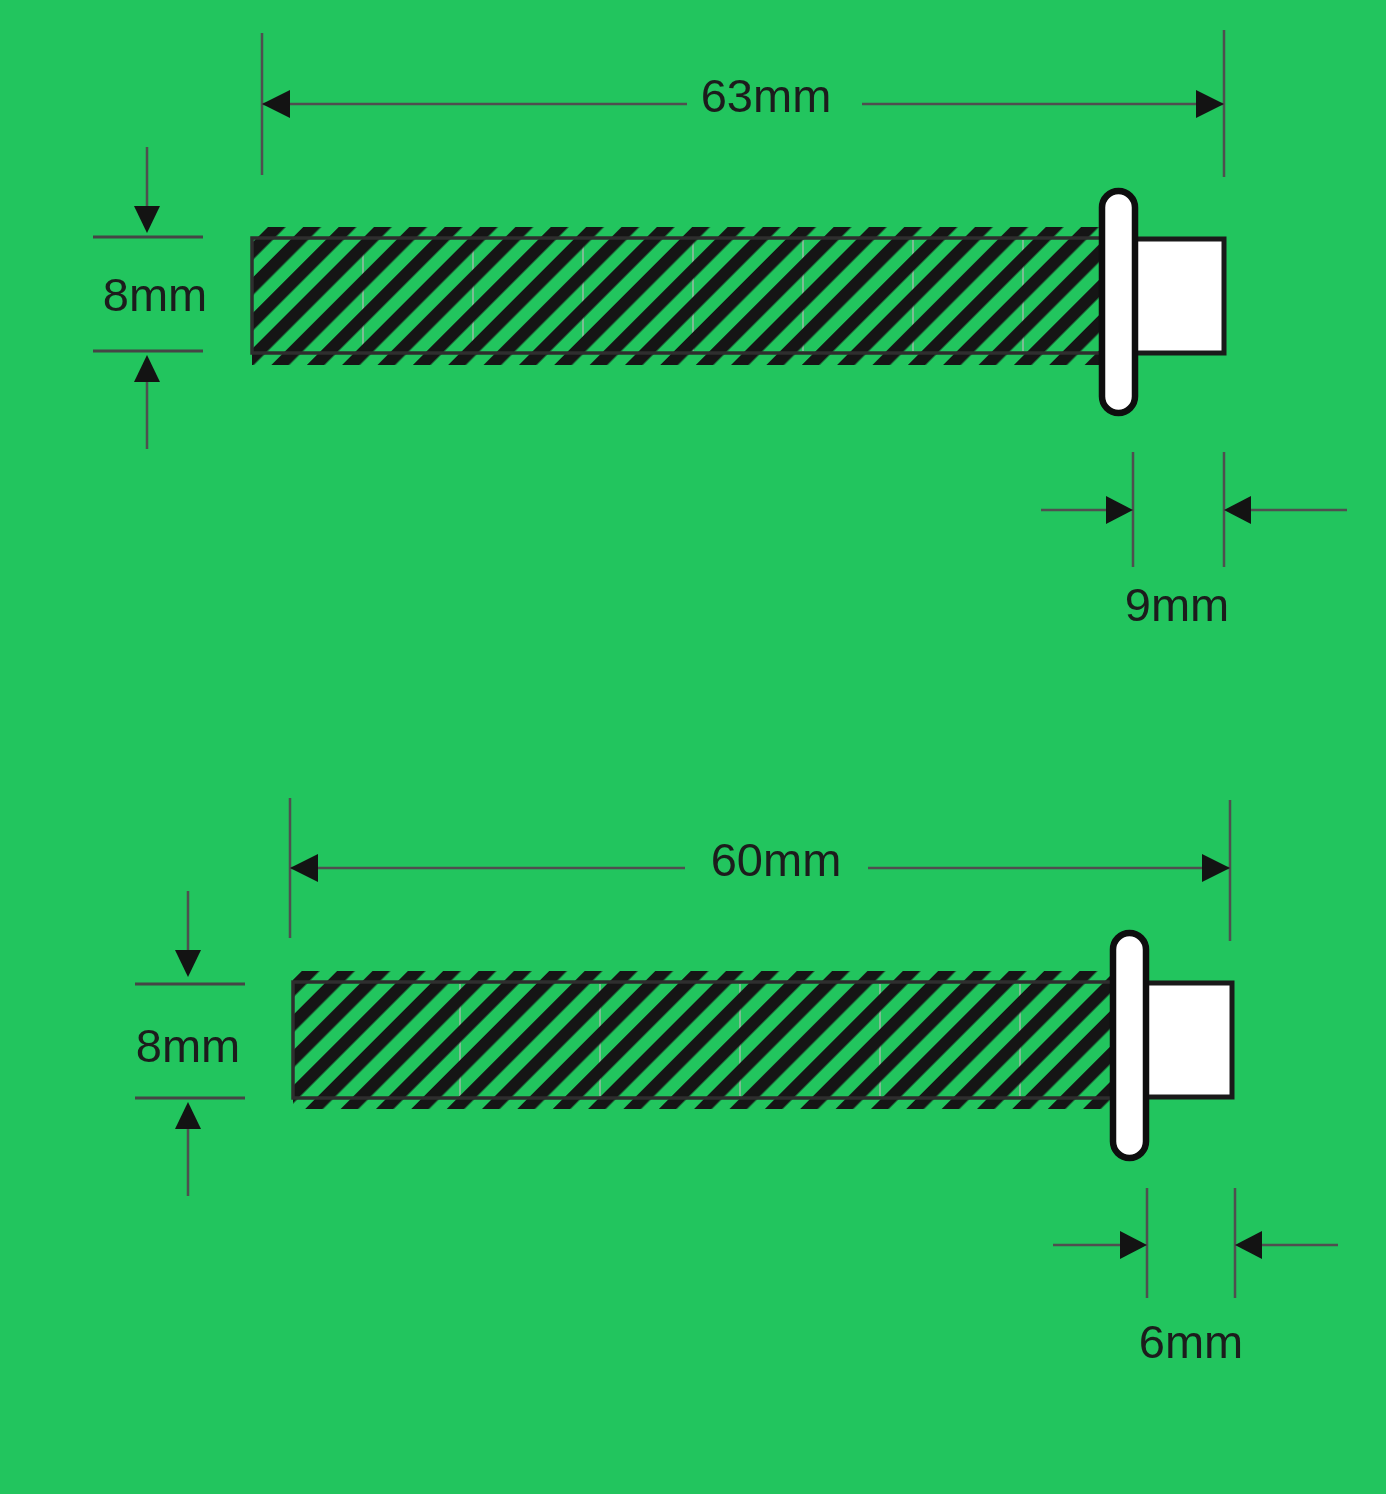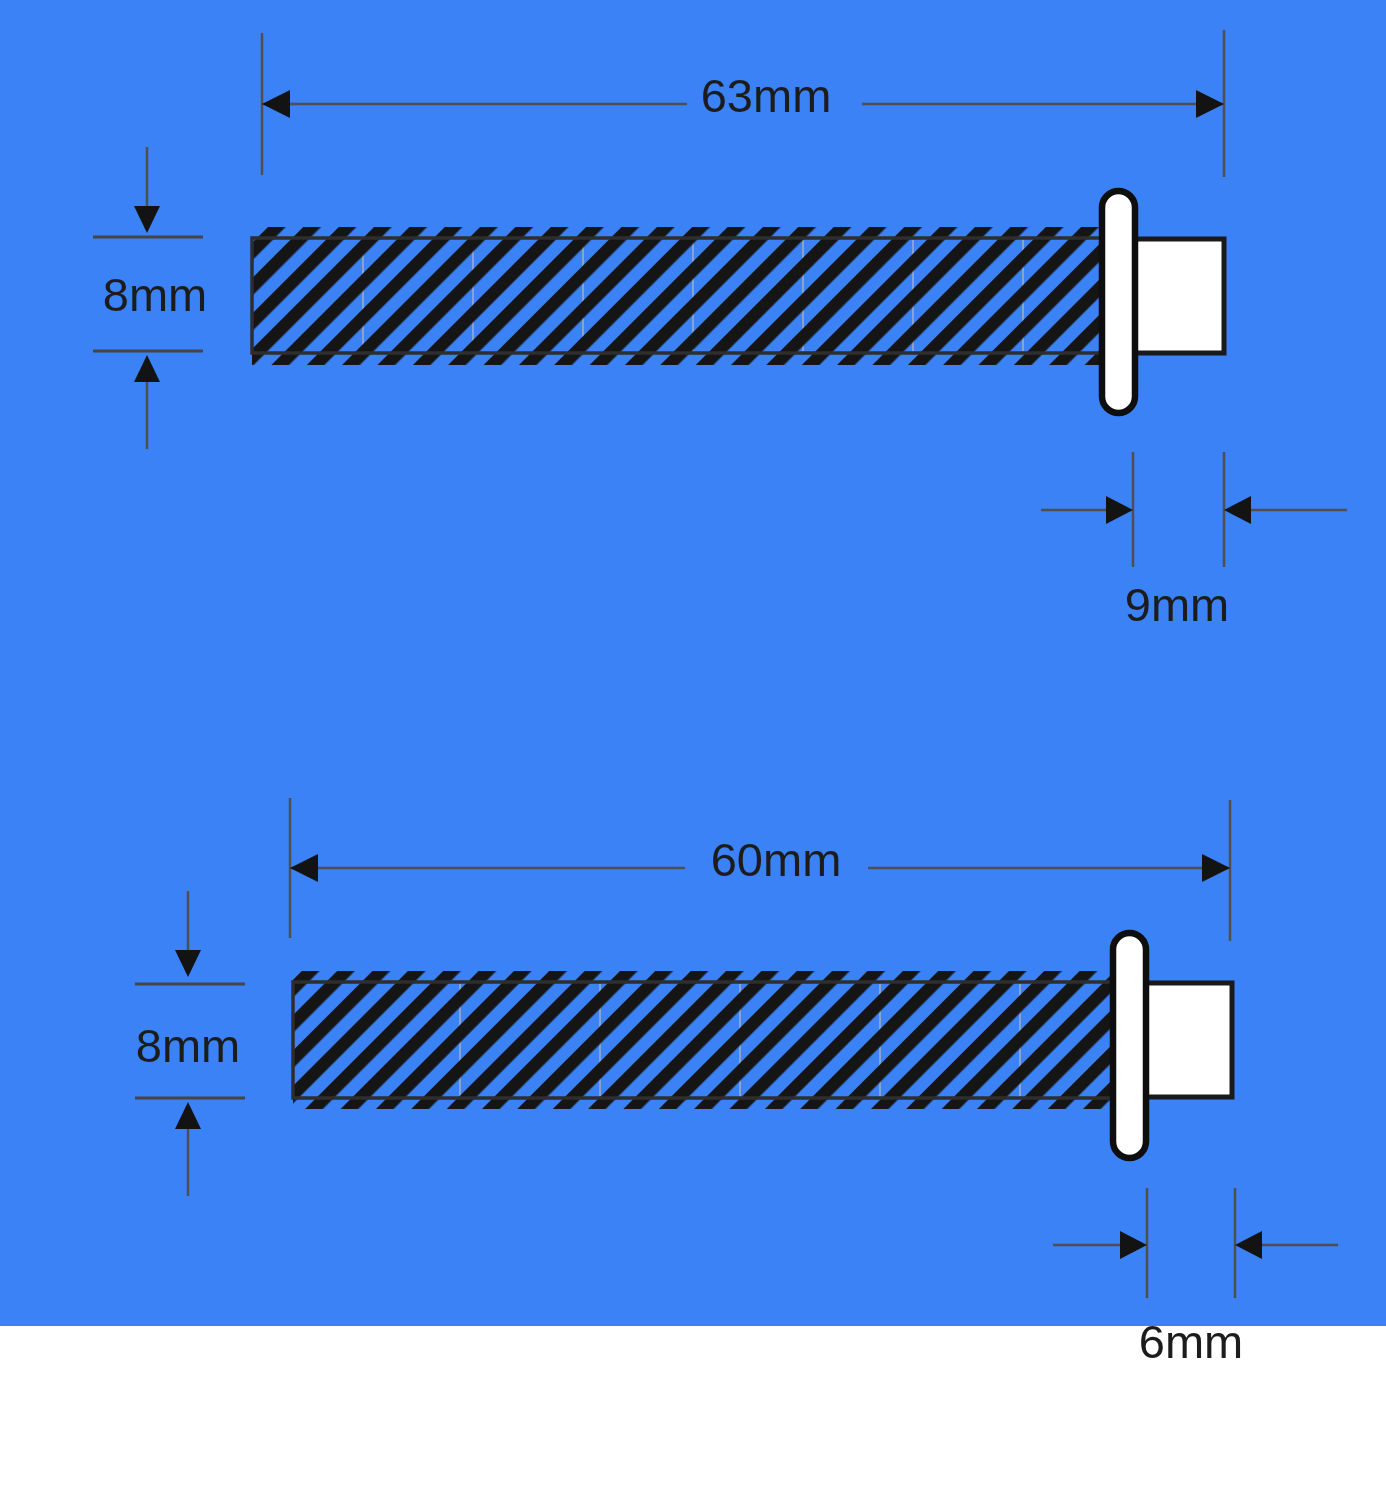--- a/index.html
+++ b/index.html
@@ -6,22 +6,22 @@
     margin: 0;
     padding: 0;
     background: #ffffff;
     width: 1386px;
     height: 1494px;
     overflow: hidden;
   }
   .canvas-wrap {
     position: relative;
     width: 1386px;
-    height: 1326px;
-    background: #3b82f6;
+    height: 1494px;
+    background: #22c55e;
   }
   svg { display: block; }
   .thin    { stroke: #4f4f4f; stroke-width: 2.5; fill: none; stroke-linecap: butt; }
   .tick    { stroke: #454545; stroke-width: 3;   fill: none; }
   .head    { fill: #131313; stroke: none; }
   .outline { fill: none; stroke: #2e2e2e; stroke-width: 3.5; }
   .part    { fill: #ffffff; stroke: #1a1a1a; stroke-width: 5; }
   .collar  { fill: #ffffff; stroke: #0e0e0e; stroke-width: 6.5; }
   .seg     { stroke: #b9b9b9; stroke-width: 2; opacity: 0.6; }
   .lbl {

